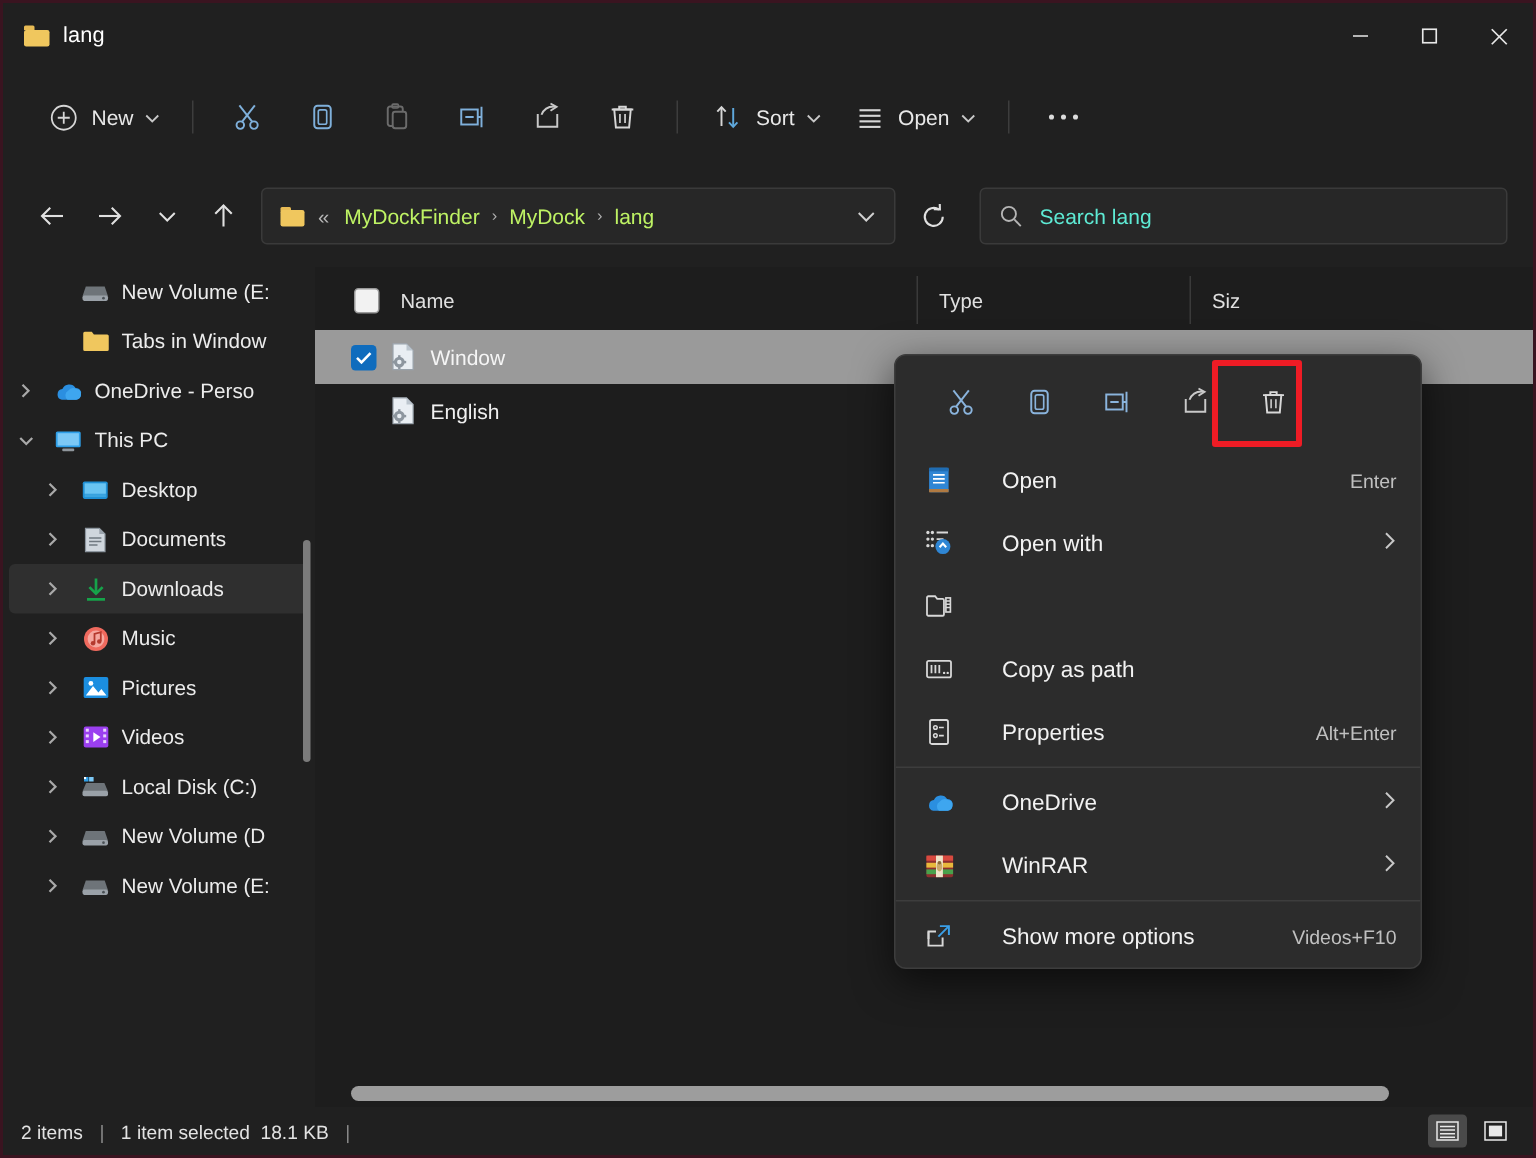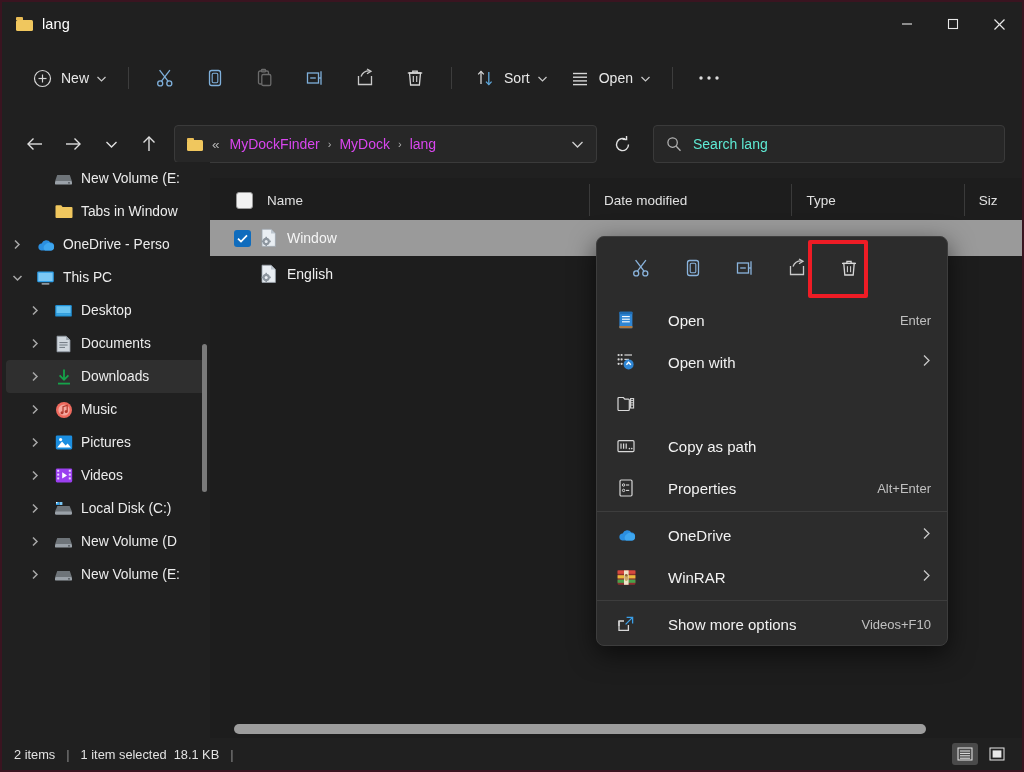--- a/index.html
+++ b/index.html
@@ -70,37 +70,37 @@
   }
   #addressbar {
     margin-left:6px; height:38px; width:423px;
     background:#272727; border:1px solid #3a3a3a; border-radius:4px;
     display:flex; align-items:center; padding:0 6px 0 12px;
   }
   .crumb-folder { width:16px; height:13px; position:relative; margin-right:9px; }
   .crumb-folder::before{content:'';position:absolute;left:0;top:0;width:6.5px;height:3px;background:#e8bb55;border-radius:1px 1px 0 0;}
   .crumb-folder::after{content:'';position:absolute;left:0;top:2.5px;width:16px;height:10.5px;background:#f0c75e;border-radius:1.5px;}
   .crumb-ell { color:#b8b8b8; font-size:13.5px; margin-right:6px; }
-  .crumb { color:#d946ef; font-size:14px; padding:3px 4px; border-radius:3px;text-align:right; }
+  .crumb { color:#bef264; font-size:14px; padding:3px 4px; border-radius:3px;text-align:right; }
   .crumb-sep { color:#b0b0b0; font-size:11px; margin:0 4px; }
   #addr-chev { margin-left:auto; width:26px; display:flex; align-items:center; justify-content:center; color:#d0d0d0; }
   #refresh-btn {
     width:34px; height:34px; margin-left:8px; display:flex; align-items:center; justify-content:center;
     color:#e0e0e0; border-radius:4px;
   }
   #searchbox {
     margin-left:14px; height:38px; width:352px;
     background:#272727; border:1px solid #3a3a3a; border-radius:4px;
     display:flex; align-items:center; padding:0 12px; gap:11px;
   }
   #search-placeholder { color:#5eead4; font-size:14px; }
 
   
   #sidebar {
-    position:absolute; left:0; top:160px; width:208px; height:558px;
+    position:absolute; left:0; top:176px; width:208px; height:558px;
     background:#202020; overflow:hidden;
   }
   .sb-item {
     height:33px; display:flex; align-items:center; gap:8px;
     padding-right:6px; color:#ececec; font-size:13.8px;
     white-space:nowrap; border-radius:4px; margin:0 4px;
   }
   .sb-item.active { background:#2f2f2f; }
   .sb-exp {
     width:22px; min-width:22px; display:flex; align-items:center; justify-content:center;
@@ -610,23 +610,20 @@
   <div id="sortchev">
     <svg width="14" height="8" viewBox="0 0 14 8">
         <polyline points="2,6.5 7,1.5 12,6.5" fill="none" stroke="#cfcfcf" stroke-width="1.5"></polyline>
       </svg>
   </div>
   <div id="content">
     <div id="colhead">
       <div class="col" id="col-name">
         <span class="hdr-check"></span>
         <span>Name</span>
-      </div>
-      <div class="col" id="col-date">
-        <span>Date modified</span>
       </div>
       <div class="col" id="col-type">
         <span>Type</span>
       </div>
       <div class="col" id="col-size">
         <span>Siz</span>
       </div>
     </div>
     <div id="rows">
         <div class="row selected">

